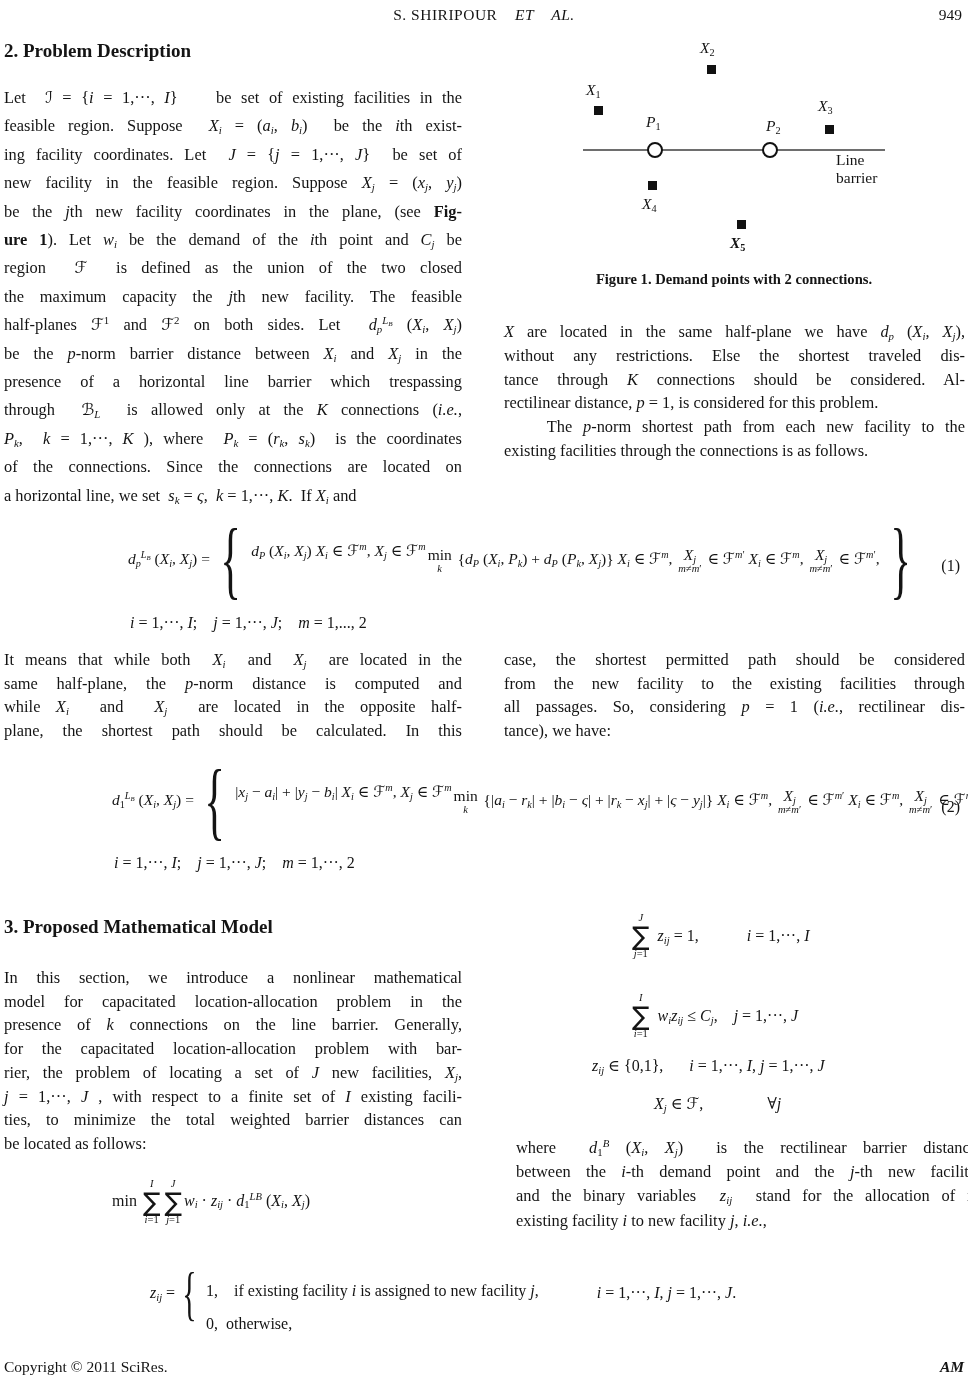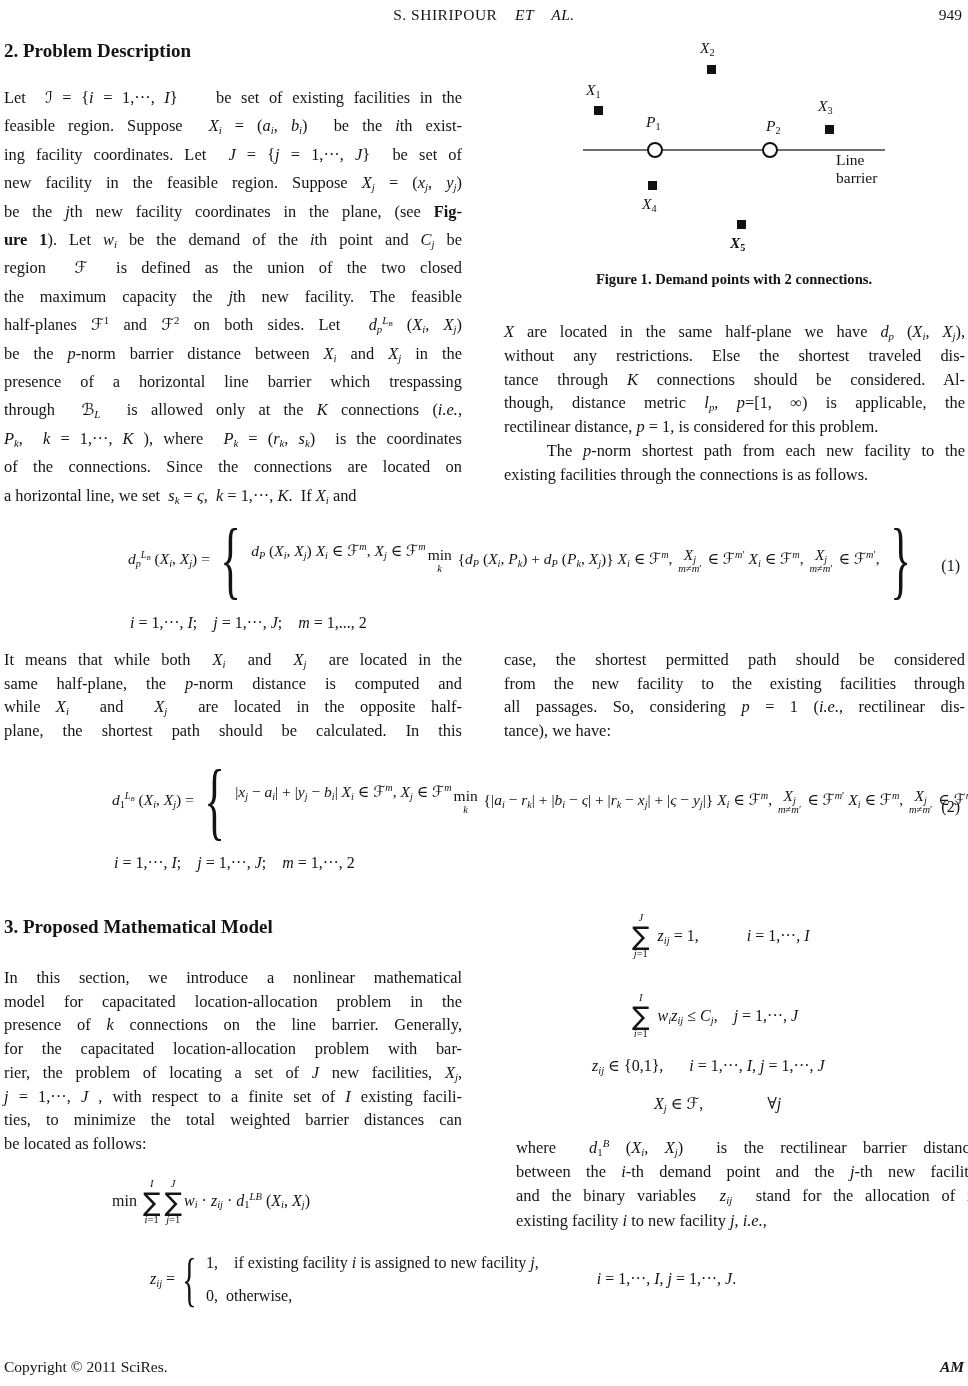--- a/index.html
+++ b/index.html
@@ -50,21 +50,21 @@
   
   .ceq{left:504px;width:461px;display:flex;align-items:center;font-size:16px;white-space:nowrap;}
   .ceq .rng{display:inline-block;}
   .ceq3{top:912px;padding-left:126px;}
   .ceqC{top:992px;padding-left:126px;}
   .ceq4{top:1056px;padding-left:88px;}
   .ceqF{top:1094px;padding-left:150px;}
   .g48{margin-left:48px;} .g16{margin-left:16px;} .g26{margin-left:26px;} .g64{margin-left:64px;} .g6{margin-left:6px;}
   
   .zdef{left:150px;top:1246px;font-size:16px;display:flex;align-items:center;white-space:nowrap;}
-  .zrows{display:flex;flex-direction:column;margin-left:2px;}
+  .zrows{display:flex;flex-direction:column;margin-left:2px;margin-top:28px;}
   .zrows .zc{line-height:33px;}
   .zrng{margin-left:58px;}
   
   .figure{left:558px;top:34px;width:352px;height:236px;}
   .fig-line{position:absolute;left:25px;top:115px;width:302px;height:2px;background:#6e6e6e;}
   .sq{position:absolute;width:9px;height:9px;background:#111;}
   .circ{position:absolute;width:12px;height:12px;border:2.5px solid #111;border-radius:50%;background:#fff;}
   .flab{position:absolute;font-size:15.5px;line-height:17px;}
   .figcap{left:552px;top:271px;width:364px;text-align:center;font-weight:bold;font-size:14.6px;}
   
@@ -117,21 +117,20 @@
     <div class="circ" style="left:204px;top:108px;"></div>
     <div class="flab" style="left:278px;top:117px;">Line</div>
     <div class="flab" style="left:278px;top:135px;">barrier</div>
   </div>
   <div class="abs figcap">Figure 1. Demand points with 2 connections.</div>
 
   <div class="abs col colB">
     <div class="ln"><i>X</i> are located in the same half-plane we have <i>d</i><sub><i>p</i></sub> (<i>X</i><sub><i>i</i></sub>, <i>X</i><sub><i>j</i></sub>),</div>
     <div class="ln">without any restrictions. Else the shortest traveled dis-</div>
     <div class="ln">tance through <i>K</i> connections should be considered. Al-</div>
-    <div class="ln">though, distance metric <i>l</i><sub><i>p</i></sub>, <i>p</i>=[1, ∞) is applicable, the</div>
     <div class="ln nl">rectilinear distance, <i>p</i> = 1, is considered for this problem.</div>
     <div class="ln">&nbsp; &nbsp; The <i>p</i>-norm shortest path from each new facility to the</div>
     <div class="ln nl">existing facilities through the connections is as follows.</div>
   </div>
 
   <div class="abs deq eq1wrap">
     <span><i>d</i><sub><i>p</i></sub><sup><i>L</i><sub><i>B</i></sub></sup> (<i>X</i><sub><i>i</i></sub>, <i>X</i><sub><i>j</i></sub>) =</span>
     <span class="bb">{</span>
     <span class="rows">
       <span class="r1"><i>d</i><sub><i>P</i></sub> (<i>X</i><sub><i>i</i></sub>, <i>X</i><sub><i>j</i></sub>) <i>X</i><sub><i>i</i></sub> ∈ ℱ<sup><i>m</i></sup>, <i>X</i><sub><i>j</i></sub> ∈ ℱ<sup><i>m</i></sup></span>

